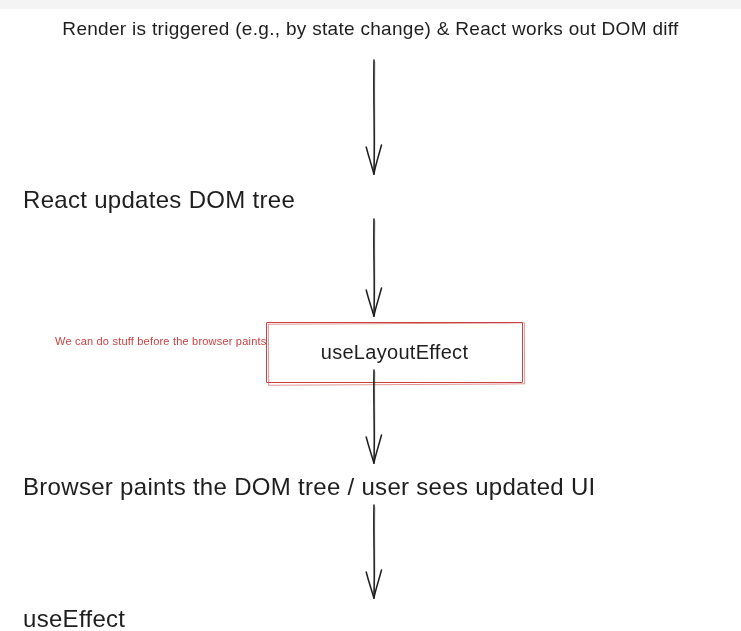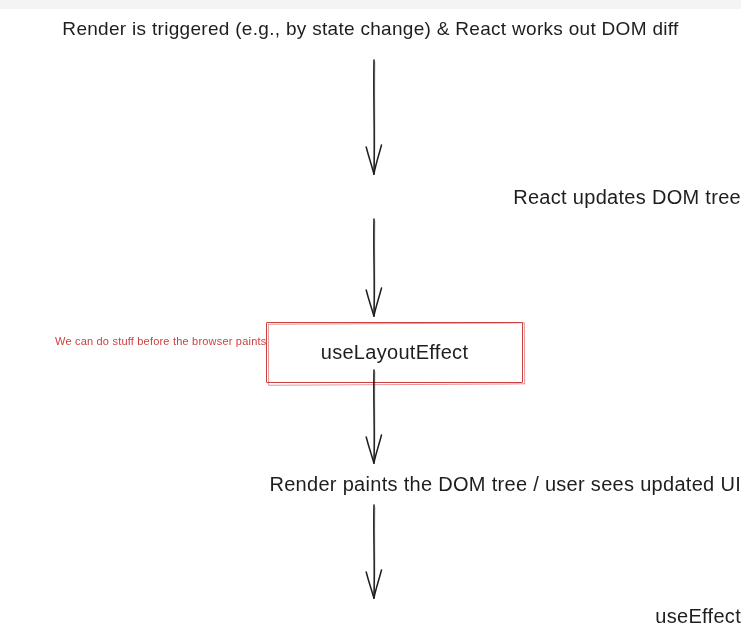--- a/index.html
+++ b/index.html
@@ -29,23 +29,24 @@
     left: 0;
     right: 0;
     text-align: center;
     font-size: 19px;
     white-space: nowrap;
   }
   .step-label {
     position: absolute;
     left: 0;
     right: 0;
-    text-align: right;
-    font-size: 20px;
+    text-align: left;
+    font-size: 24px;
     white-space: nowrap;
+    padding-left: 23px;
   }
   .label-update { top: 177px; }
   .label-paint  { top: 464px; }
   .label-effect { top: 596px; }
   .connector {
     position: absolute;
     width: 28px;
     left: 360px;
   }
   .connector svg { display: block; }
@@ -125,21 +126,21 @@
 
   <div class="connector" style="top:360px; height:97px;">
     <svg width="28" height="97" viewBox="0 0 28 97">
       <path class="shadow" d="M14.8 3 C 14.2 33, 15.4 63, 14.4 91"></path>
       <path d="M14 1 C 13.2 31, 15 63, 13.9 94"></path>
       <path d="M13.9 94 C 11.4 85, 9 79, 6.2 68"></path>
       <path d="M13.9 94 C 16 84, 18.6 77, 21.5 66"></path>
     </svg>
   </div>
 
-  <div class="step-label label-paint hand">Render paints the DOM tree / user sees updated UI</div>
+  <div class="step-label label-paint hand">Browser paints the DOM tree / user sees updated UI</div>
 
   <div class="connector" style="top:495px; height:97px;">
     <svg width="28" height="97" viewBox="0 0 28 97">
       <path class="shadow" d="M14.8 3 C 14.2 33, 15.4 63, 14.4 91"></path>
       <path d="M14 1 C 13.2 31, 15 63, 13.9 94"></path>
       <path d="M13.9 94 C 11.4 85, 9 79, 6.2 68"></path>
       <path d="M13.9 94 C 16 84, 18.6 77, 21.5 66"></path>
     </svg>
   </div>
 

